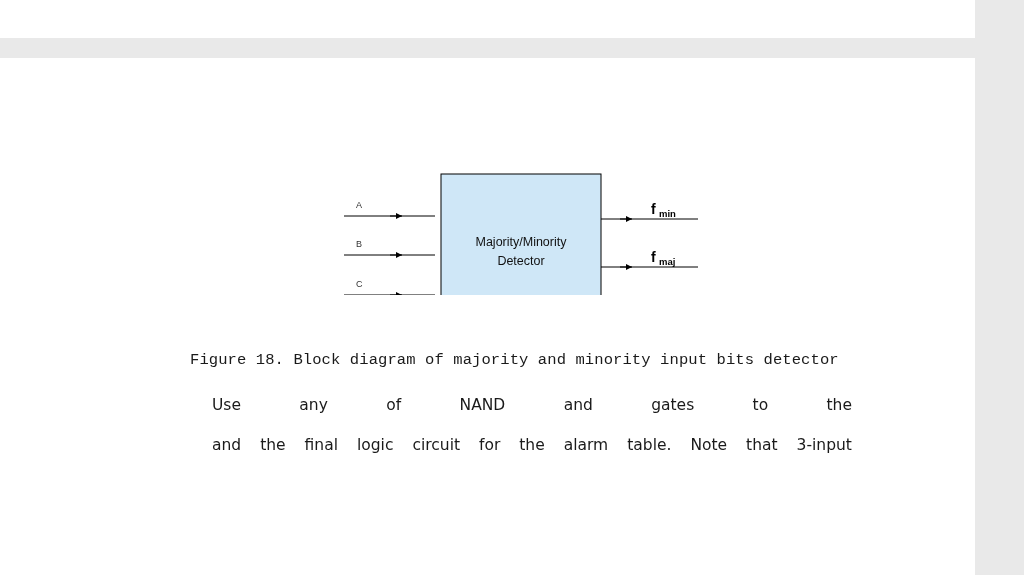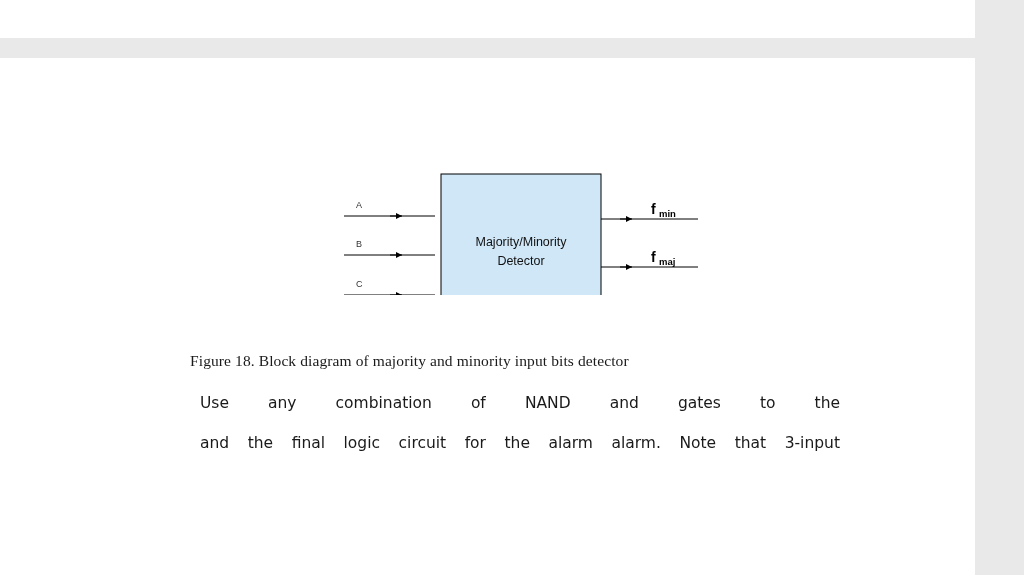--- a/index.html
+++ b/index.html
@@ -86,29 +86,29 @@
   }
 
   
   .text-block {
     position: absolute;
     left: 190px;
     top: 352px;
     width: 650px;
   }
   .caption {
-    font-family: Liberation Serif, serif;
+    font-family: Liberation Mono, monospace;
     font-size: 15.5px;
     color: #1a1a1a;
     letter-spacing: 0.1px;
     margin: 0 0 14px 0;
     line-height: 1.1;
   }
   .para {
-    margin: 4px;
+    margin: 16px;
     padding-left: 6px;
     font-family: "DejaVu Sans", sans-serif;
     font-size: 15.5px;
     color: #1a1a1a;
     line-height: 2.6;
     text-align: justify;
     text-justify: inter-word;
     width: 640px;
   }
   .para .line {
@@ -174,38 +174,37 @@
     </svg>
   </div>
 
   <div class="text-block">
     <p class="caption">Figure 18. Block diagram of majority and minority input bits detector</p>
 
     <div class="para">
       <span class="line justify">
         <span>Use</span>
         <span>any</span>
-        <span>combination</span>
         <span>of</span>
         <span>NAND</span>
         <span>and</span>
         <span>gates</span>
         <span>to</span>
         <span>the</span>
       </span>
       <span class="line justify">
         <span>and</span>
         <span>the</span>
         <span>final</span>
         <span>logic</span>
         <span>circuit</span>
         <span>for</span>
         <span>the</span>
         <span>alarm</span>
-        <span>alarm.</span>
+        <span>table.</span>
         <span>Note</span>
         <span>that</span>
         <span>3-input</span>
       </span>
     </div>
   </div>
 
 </div>
 
 </body></html>

